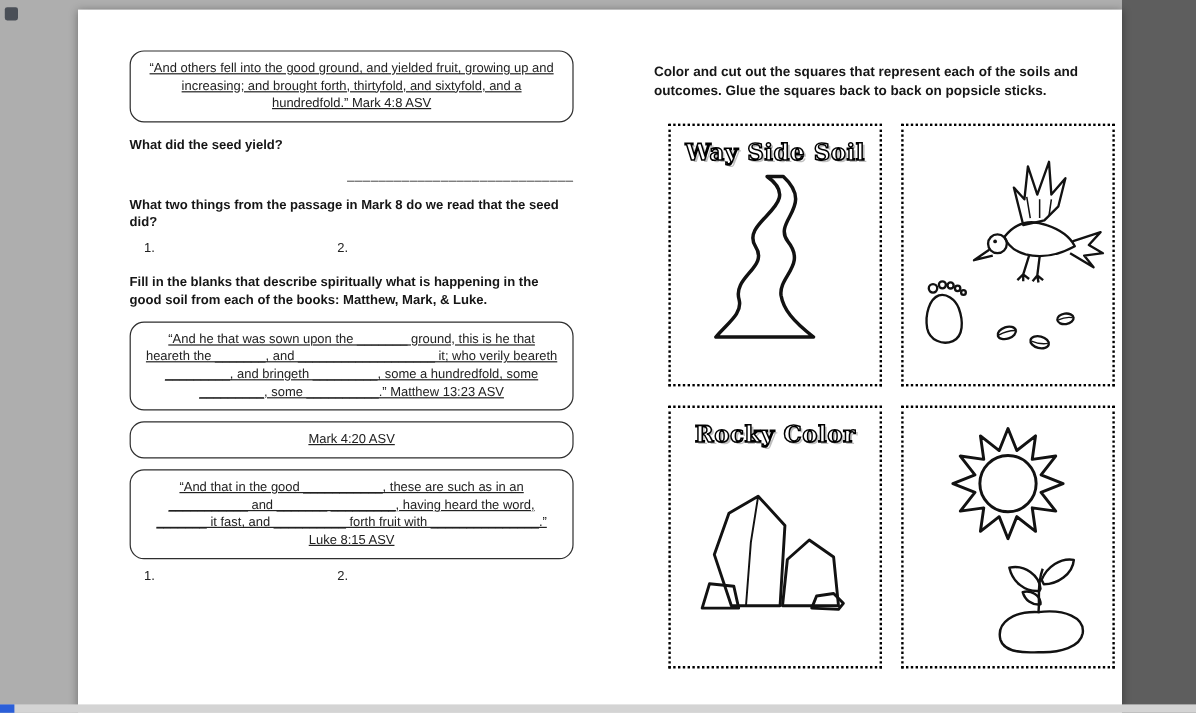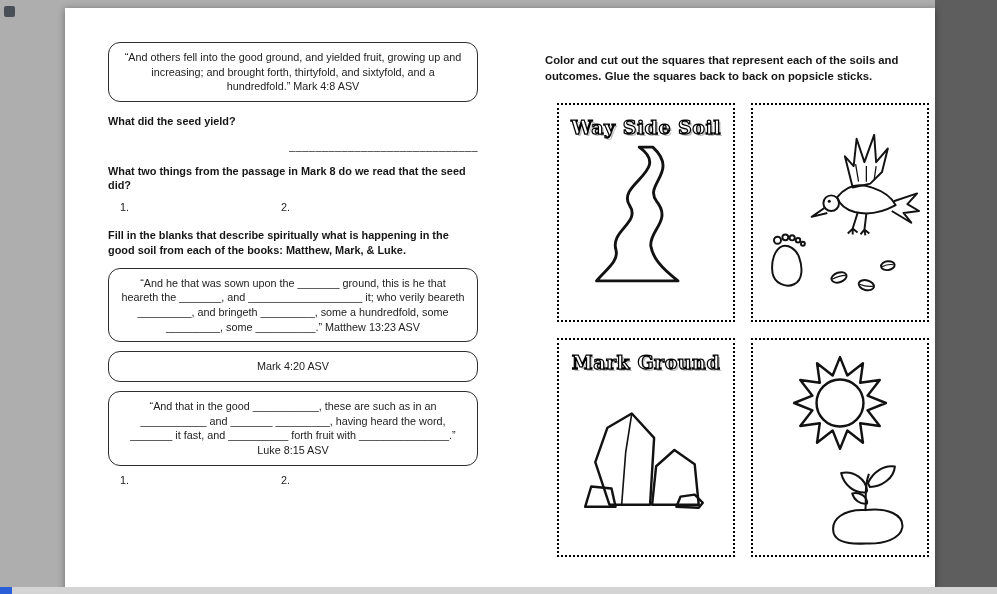--- a/index.html
+++ b/index.html
@@ -22,21 +22,21 @@
   .page-left{width:435px;padding:34px 22px 0 43px;}
   .page-right{width:435px;padding:36px 18px 0 45px;}
 
   
   .quote-box{
     border:1.5px solid #2e2e2e;border-radius:12px;
     padding:7px 12px;text-align:center;
     font-size:10.8px;line-height:1.36;color:#222;
   }
   .quote-box .ref{margin:0;}
-  .quote-box p{margin:0;}
+  .quote-box p{margin:0;text-decoration:underline;}
   .q{font-weight:bold;font-size:10.9px;line-height:1.35;color:#161616;margin:0;}
   .mt12{margin-top:12px;} .mt10{margin-top:10px;} .mt9{margin-top:9px;} .mt16{margin-top:15px;}
   .answer-line{font-size:10.8px;color:#222;letter-spacing:.5px;margin-top:11px;text-align:right;}
   .two-nums{margin-top:8px;padding-left:12px;font-size:10.8px;color:#222;display:flex;}
   .two-nums span:first-child{width:161px;display:inline-block;}
 
   
   .instruction{
     margin:8px 0 19px 0;text-align:left;font-weight:bold;
     font-size:11.3px;line-height:1.42;color:#161616;
@@ -141,21 +141,21 @@
             <path d="M77,170 Q84,166 91,166" stroke-width="1.2"></path>
             <ellipse cx="112" cy="176" rx="8" ry="5" transform="rotate(14 112 176)"></ellipse>
             <path d="M105,175 Q112,178 119,177" stroke-width="1.2"></path>
             <ellipse cx="134" cy="156" rx="7" ry="4.5" transform="rotate(-8 134 156)"></ellipse>
             <path d="M128,157 Q134,154 140,155" stroke-width="1.2"></path>
           </g>
         </svg>
       </div>
 
       <div class="cell">
-        <div class="card-title">Mark Ground</div>
+        <div class="card-title">Rocky Color</div>
         <svg class="art" viewBox="0 0 140 140" width="142" height="146" style="margin-top:4px;">
           <g stroke="#121212" fill="none" stroke-width="2.4" stroke-linejoin="round">
             <path d="M34,124 L20,82 L32,48 L56,34 L78,58 L74,124 Z"></path>
             <path d="M56,34 L50,72 L46,124" stroke-width="1.6"></path>
             <path d="M76,124 L80,86 L98,70 L118,84 L122,124 Z"></path>
             <path d="M10,126 L16,106 L36,108 L40,126 Z"></path>
             <path d="M100,126 L104,116 L118,114 L126,122 L122,127 Z"></path>
           </g>
         </svg>
       </div>

